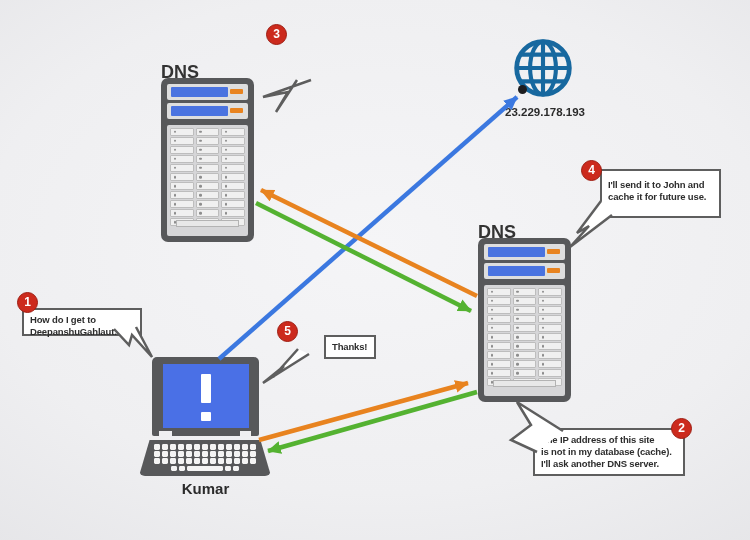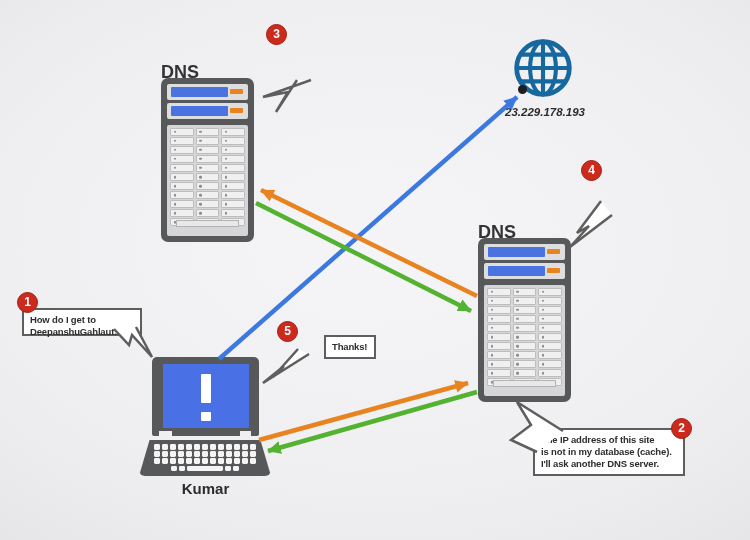--- a/index.html
+++ b/index.html
@@ -25,21 +25,21 @@
   .slot { flex:1; background:#f0f0f0; border:1px solid #bdbdbd; border-radius:1px; position:relative; min-height:0; }
   .slot::before { content:""; position:absolute; left:2.5px; top:50%; transform:translateY(-50%);
                   width:2.5px; height:2.5px; background:#8d8d8d; border-radius:50%; }
   .panel-bottom { position:absolute; left:9px; right:9px; bottom:9px; height:5px;
                   background:#e8e8e8; border:1px solid #b3b3b3; z-index:1; }
   .node-label { position:absolute; font-weight:700; font-size:18px; color:#333; z-index:1; }
 
   
   .globe { position:absolute; left:512px; top:37px; width:62px; height:62px; z-index:1; }
   .ip-label { position:absolute; left:488px; top:106px; width:114px; text-align:center;
-              font-weight:700; font-size:11.5px; color:#2b2b2b; z-index:1;font-style:italic; }
+              font-weight:700; font-size:11.5px; color:#2b2b2b; z-index:1; }
 
   
   .bezel { position:absolute; left:152px; top:357px; width:107px; height:79px;
            background:#57585a; border-radius:5px 5px 2px 2px; z-index:1; }
   .screen { position:absolute; left:11px; top:7px; right:10px; bottom:8px; background:#4a70e6; }
   .excl-bar { position:absolute; left:50%; top:15%; transform:translateX(-50%); width:10px; height:29px; background:#fff; border-radius:1px; }
   .excl-dot { position:absolute; left:50%; bottom:11%; transform:translateX(-50%); width:10px; height:9px; background:#fff; border-radius:1px; }
   .notch { position:absolute; height:6px; background:var(--bg); top:431px; z-index:1; }
   .n1 { left:159px; width:13px; } .n2 { left:240px; width:11px; }
   .kb { position:absolute; left:139px; top:440px; width:132px; height:36px; background:#57585a;
@@ -277,20 +277,22 @@
         </div>
     </div>
   </div>
   <div class="john-label">Kumar</div>
 
   <div class="bubble b1">How do I get to
 DeepanshuGahlaut.com</div>
   <div class="bubble b2">The IP address of this site
 is not in my database (cache).
 I'll ask another DNS server.</div>
+  <div class="bubble b4">I'll send it to John and
+cache it for future use.</div>
   <div class="bubble b5">Thanks!</div>
 
   <svg id="tails" class="layer">
     <g fill="#ffffff" stroke="#5e5e5e" stroke-width="2.5" stroke-linejoin="miter">
       <path d="M114,329 L129,345 L132,335 L152,357 L136,327"></path>
       <path d="M563,431 L517,402 L531,425 L511,440 L537,452"></path>
       <path d="M311,80 L263,97 L288,92 L276,112 L297,80"></path>
       <path d="M612,215 L570,247 L589,226 L577,233 L601,201"></path>
       <path d="M309,354 L263,383 L284,366 L273,377 L298,349"></path>
     </g>

